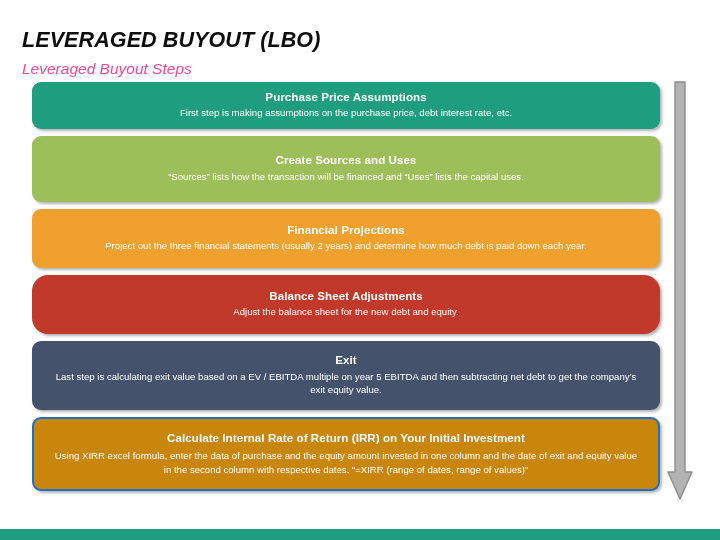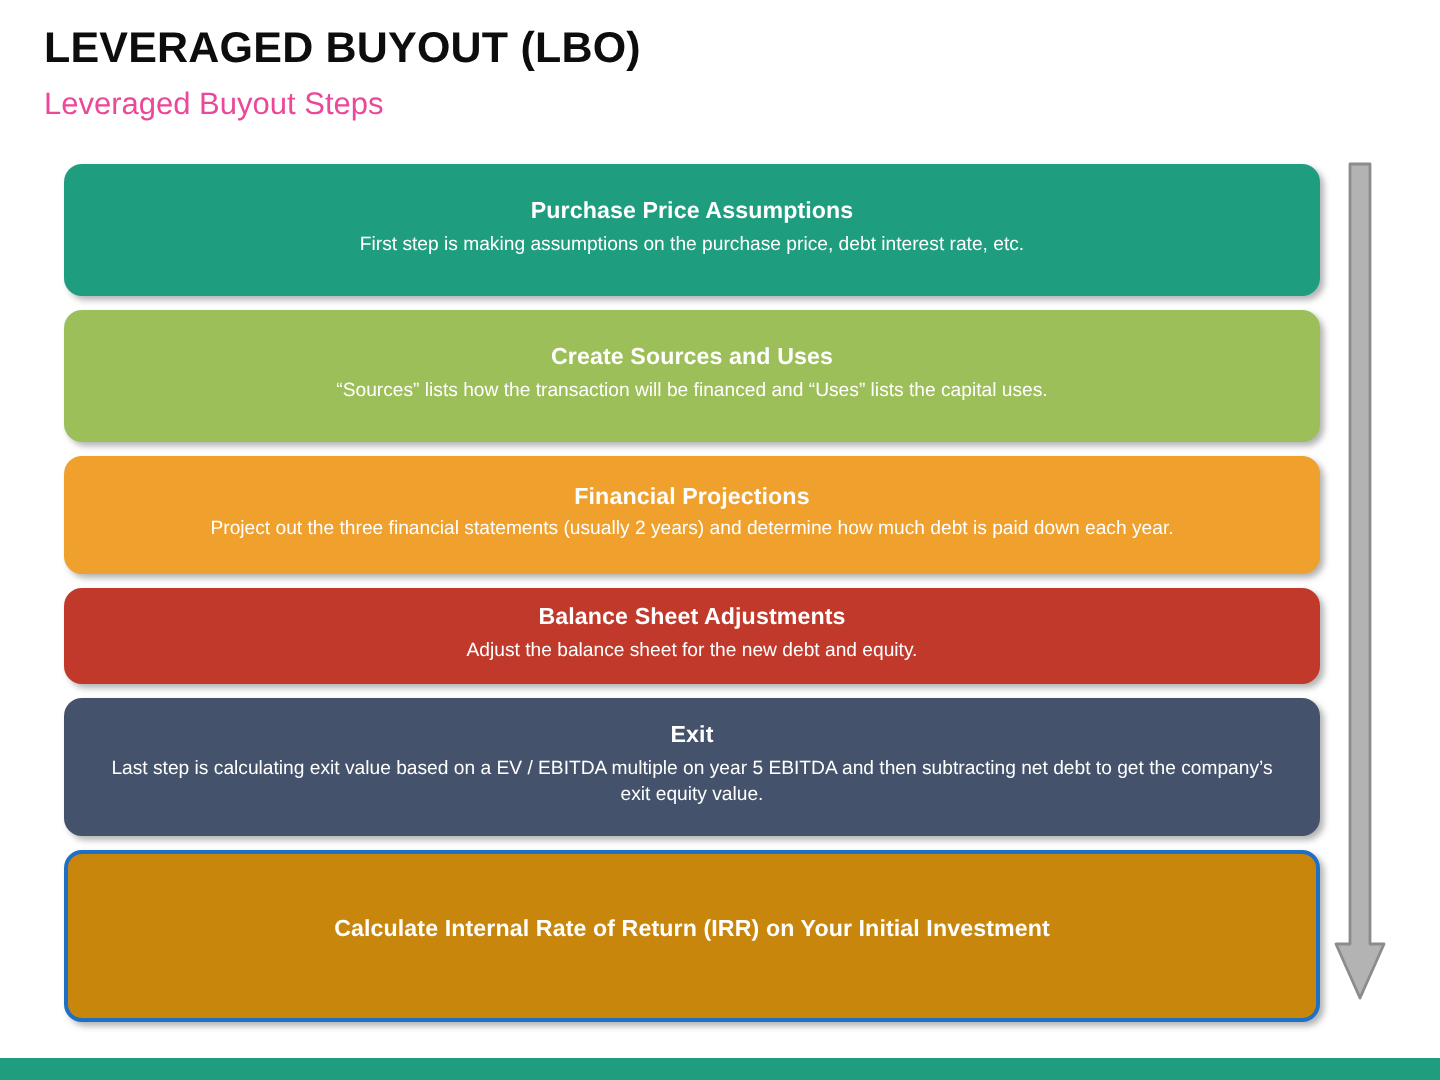--- a/index.html
+++ b/index.html
@@ -18,22 +18,23 @@
     position: relative;
     width: 720px;
     height: 540px;
     box-sizing: border-box;
   }
 
   
   .header {
     position: absolute;
     left: 22px;
-    top: 12px;
+    top: 28px;
     width: 660px;
+    font-style: italic;
   }
   .slide-title {
     font-size: 21.5px;
     font-weight: bold;
     color: #0d0d0d;
     letter-spacing: 0.1px;
     line-height: 1.15;
     margin: 0;
     white-space: nowrap;
   }
@@ -76,26 +77,26 @@
   }
   .step-desc {
     font-size: 9.6px;
     font-weight: normal;
     line-height: 1.42;
     margin: 0;
     padding: 0 6px;
   }
 
   
-  .step-1 { height: 66px; }
+  .step-1 { height: 47px; }
   .step-2 { height: 66px; }
   .step-3 { height: 59px; justify-content: center; }
-  .step-4 { height: 48px; }
+  .step-4 { height: 59px; border-radius: 16px; }
   .step-5 { height: 69px; }
-  .step-6 { height: 86px; border: 2px solid #a21caf; }
+  .step-6 { height: 74px; border: 2px solid #a21caf; }
   .step-6 .step-title { margin-bottom: 4px; }
 
   
   .arrow {
     position: absolute;
     left: 665px;
     top: 80px;
     width: 30px;
     height: 430px;
   }
@@ -142,20 +143,21 @@
       <p class="step-desc">Adjust the balance sheet for the new debt and equity.</p>
     </div>
 
     <div class="step step-5" style="background-color: rgb(68, 83, 107);">
       <p class="step-title">Exit</p>
       <p class="step-desc">Last step is calculating exit value based on a EV / EBITDA multiple on year 5 EBITDA and then subtracting net debt to get the company’s exit equity value.</p>
     </div>
 
     <div class="step step-6" style="background-color: rgb(200, 134, 13); border-color: rgb(31, 111, 196);">
       <p class="step-title">Calculate Internal Rate of Return (IRR) on Your Initial Investment</p>
+      <p class="step-desc">Using XIRR excel formula, enter the data of purchase and the equity amount invested in one column and the date of exit and equity value in the second column with respective dates. “=XIRR (range of dates, range of values)”</p>
     </div>
 
   </div>
 
   <div class="arrow">
     <svg width="30" height="430" viewBox="0 0 30 430" xmlns="http://www.w3.org/2000/svg">
       <polygon id="arrow-shape" points="10,2 20,2 20,392 27,392 15,419 3,392 10,392" fill="#b3b3b3" stroke="#8c8c8c" stroke-width="1.4" stroke-linejoin="round"></polygon>
     </svg>
   </div>
 

